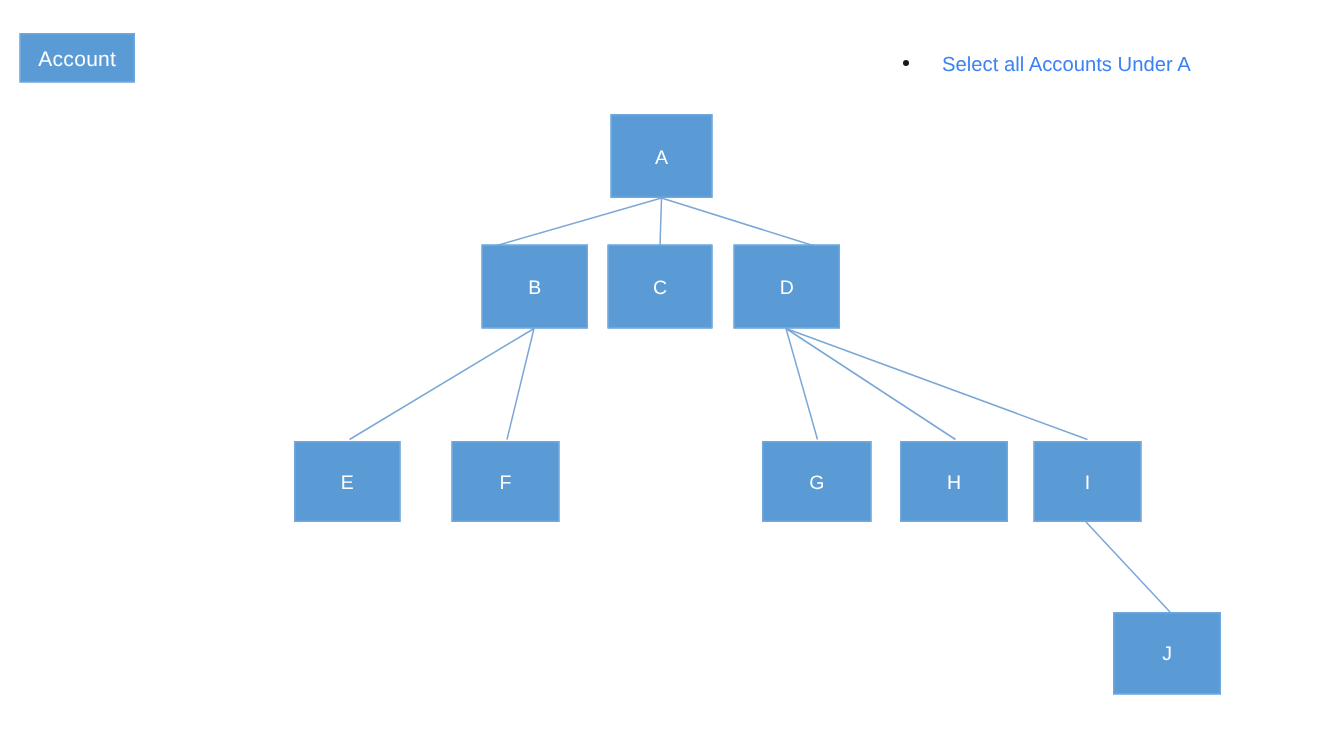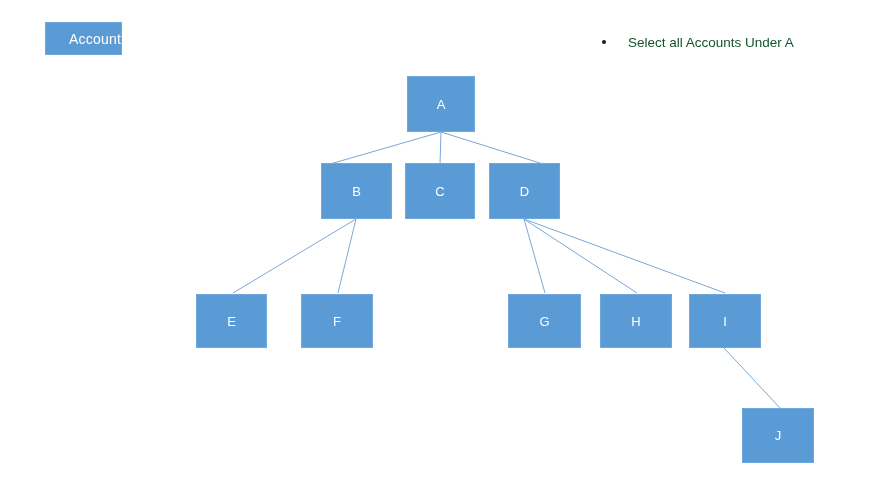--- a/index.html
+++ b/index.html
@@ -27,45 +27,44 @@
 
   
   .chip {
     position: absolute;
     box-sizing: border-box;
     background: #5B9BD5;
     border: 1px solid #6FA8DC;
     color: #ffffff;
     display: flex;
     align-items: center;
-    justify-content: flex-end;
+    justify-content: center;
     font-size: 14px;
     letter-spacing: 0.2px;
     line-height: 1;
     user-select: none;
-    margin-left: 32px;
   }
 
   #account-chip {
     left: 13px;
     top: 22px;
     width: 77px;
     height: 33px;
   }
 
   
   #bullet-list {
     position: absolute;
     left: 596px;
     top: 33px;
     width: 300px;
     margin: 0;
     padding: 0;
     list-style: none;
-    color: #14532d;
+    color: #3b82f6;
     font-size: 13.5px;
     line-height: 19px;
   }
   #bullet-list li {
     position: relative;
     padding-left: 32px;
     margin: 0 0 0 0;
   }
   #bullet-list li .bullet-dot {
     position: absolute;

